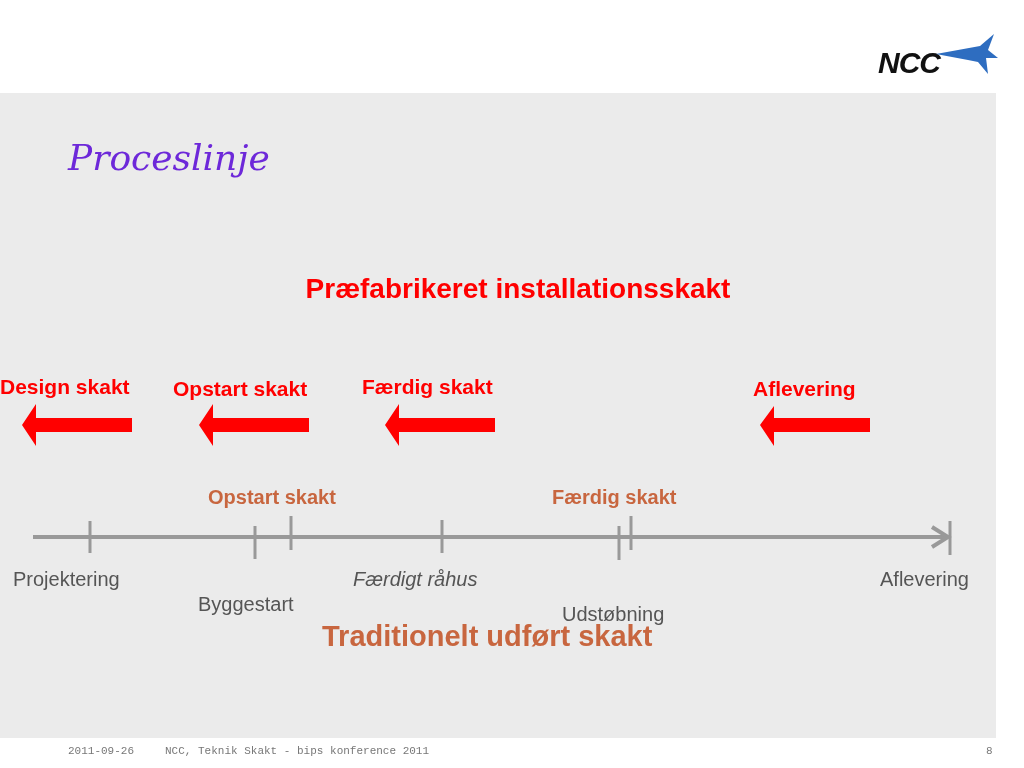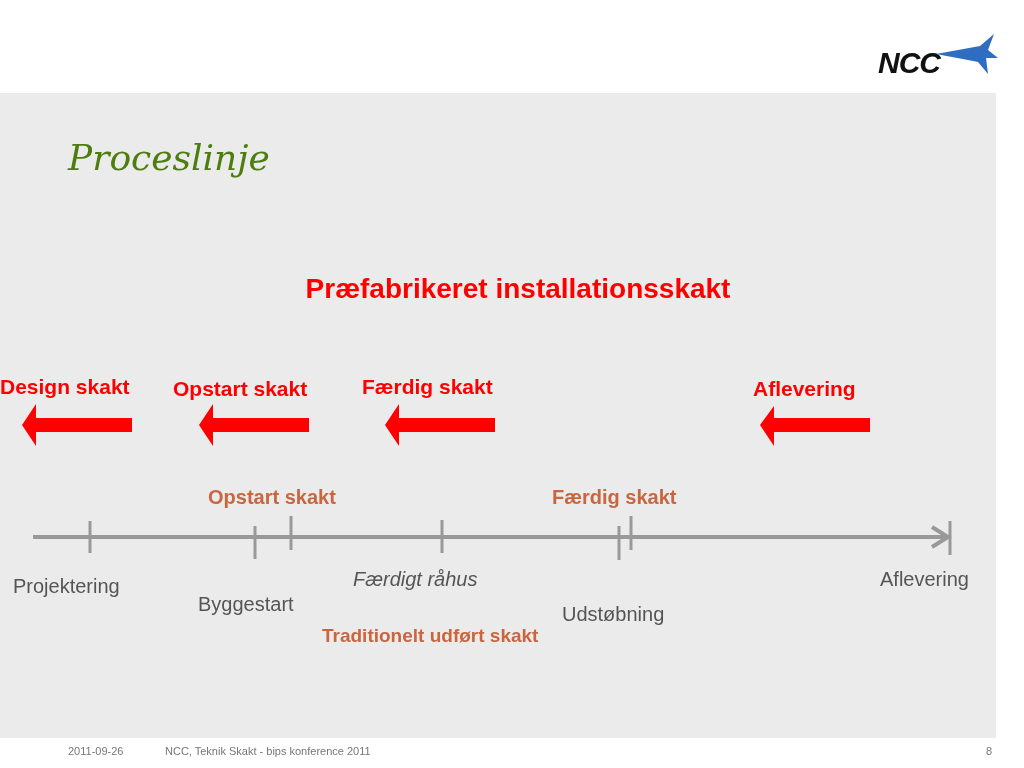--- a/index.html
+++ b/index.html
@@ -15,45 +15,45 @@
     .logo { position: absolute; left: 878px; top: 32px; width: 120px; height: 50px; }
     .logo-text {
       position: absolute; left: 0; top: 14px;
       font-family: "Liberation Sans", sans-serif; font-weight: bold; font-style: italic;
       font-size: 30px; color: #111; letter-spacing: -1px; line-height: 34px;
     }
     .logo svg { position: absolute; left: 50px; top: 0; }
     .title {
       position: absolute; left: 68px; top: 136px;
       font-family: "DejaVu Serif", "Liberation Serif", serif; font-style: italic;
-      font-size: 36px; color: #4d7c0f; line-height: 44px;
+      font-size: 36px; color: #6d28d9; line-height: 44px;
     }
     .prefab-title {
       position: absolute; left: 0; width: 1036px; top: 272px; text-align: center;
       font-weight: bold; font-size: 28px; color: #ff0000; line-height: 34px;
     }
     .red-label {
       position: absolute; font-weight: bold; font-size: 21px; color: #ff0000;
       line-height: 26px; white-space: nowrap;
     }
     .red-arrow { position: absolute; }
     .orange-label {
       position: absolute; font-weight: bold; font-size: 20px; color: #c8663f;
       line-height: 24px; white-space: nowrap;
     }
     .timeline { position: absolute; left: 0; top: 0; }
     .gray-label {
       position: absolute; font-size: 20px; color: #555555; line-height: 24px; white-space: nowrap;
     }
     .trad-title {
       position: absolute; left: 322px; top: 619px;
-      font-weight: bold; font-size: 19px; color: #c8663f; line-height: 34px; white-space: nowrap;
+      font-weight: bold; font-size: 29px; color: #c8663f; line-height: 34px; white-space: nowrap;
     }
     .footer-text {
-      position: absolute; top: 744px; font-size: 11px; color: #777777; line-height: 14px; white-space: nowrap;
+      position: absolute; top: 744px; font-size: 11px; color: #777777; line-height: 14px; white-space: nowrap; font-family: Liberation Mono, monospace;
     }
   </style>
 </head>
 <body>
 
 <div class="panel"></div>
 
 <div class="logo">
   <span class="logo-text">NCC</span>
   <svg width="70" height="45" viewBox="0 0 70 45">
@@ -91,21 +91,21 @@
   <polyline points="932,527 948,537 932,547" fill="none" stroke="#999999" stroke-width="4"></polyline>
   <line x1="90" y1="521" x2="90" y2="553" stroke="#999999" stroke-width="3"></line>
   <line x1="255" y1="526" x2="255" y2="559" stroke="#999999" stroke-width="3"></line>
   <line x1="291" y1="516" x2="291" y2="550" stroke="#999999" stroke-width="3"></line>
   <line x1="442" y1="520" x2="442" y2="553" stroke="#999999" stroke-width="3"></line>
   <line x1="619" y1="526" x2="619" y2="560" stroke="#999999" stroke-width="3"></line>
   <line x1="631" y1="516" x2="631" y2="550" stroke="#999999" stroke-width="3"></line>
   <line x1="950" y1="521" x2="950" y2="555" stroke="#999999" stroke-width="3"></line>
 </svg>
 
-<div class="gray-label" style="left:13px; top:567px;margin-top:7px;">Projektering</div>
+<div class="gray-label" style="left:13px; top:567px;">Projektering</div>
 <div class="gray-label" style="left:198px; top:592px;">Byggestart</div>
 <div class="gray-label" style="left:353px; top:567px;font-style:italic;">Færdigt råhus</div>
 <div class="gray-label" style="left:562px; top:568px;margin-top:34px;">Udstøbning</div>
 <div class="gray-label" style="left:880px; top:567px;">Aflevering</div>
 
 <div class="trad-title">Traditionelt udført skakt</div>
 
 <div class="footer-text" style="left:68px;">2011-09-26</div>
 <div class="footer-text" style="left:165px;text-align:center;">NCC, Teknik Skakt - bips konference 2011</div>
 <div class="footer-text" style="left:986px;">8</div>

